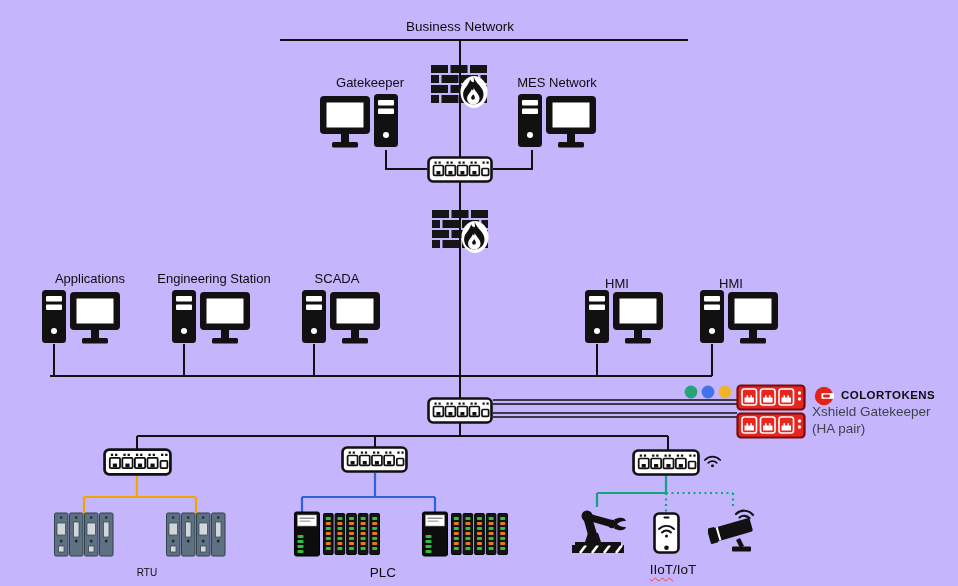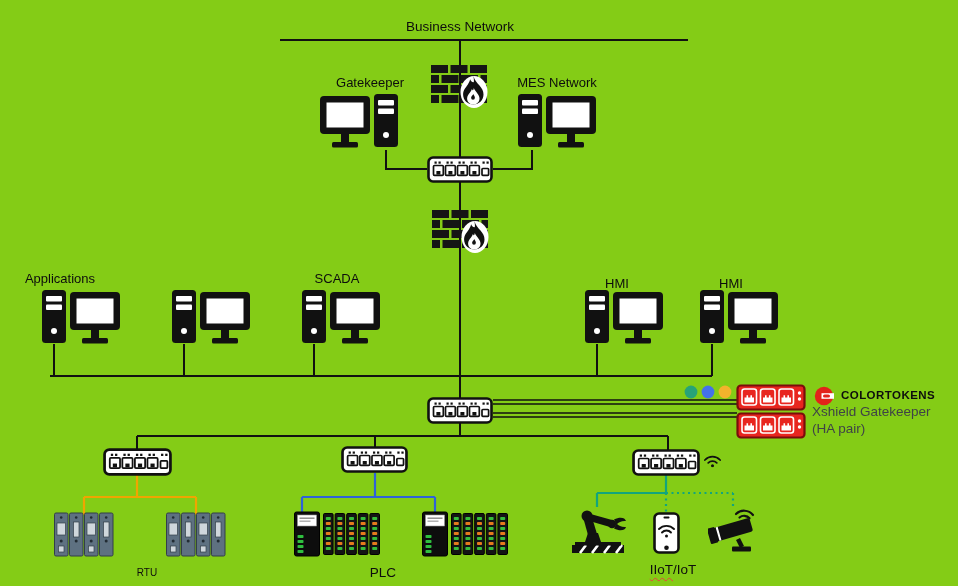--- a/index.html
+++ b/index.html
@@ -1,16 +1,16 @@
 <!DOCTYPE html>
 <html style="--rtu_line: #f0a500; --plc_line: #2e62d9; --iiot_line: #12a57c; --dot_green: #27a378; --dot_blue: #4472e8; --dot_yellow: #f2b32c; --gatekeeper_red: #e8261f; --gatekeeper_border: #7a0c0c; --brand_red: #e2231a; --line_black: #111111;"><head>
 <meta charset="utf-8">
 <style>
   html,body{margin:0;padding:0;background:#fff;}
-  #canvas{position:relative;width:958px;height:586px;background:#84cc16;overflow:hidden;
+  #canvas{position:relative;width:958px;height:586px;background:#c4b5fd;overflow:hidden;
           font-family:"Liberation Sans",sans-serif;color:#111;}
   .icon{position:absolute;}
   .icon svg{display:block;width:100%;height:100%;}
   .lines{position:absolute;left:0;top:0;}
   .lbl{position:absolute;font-size:13px;line-height:15px;text-align:center;white-space:nowrap;color:#0d0d0d;}
   .mirror{transform:scaleX(-1);}
   .brand-name{position:absolute;font-size:11.5px;font-weight:bold;letter-spacing:.45px;color:#0d0d0d;white-space:nowrap;}
   .product{position:absolute;font-size:13.5px;color:#3f4347;white-space:nowrap;text-align:right;}
   .wavy{text-decoration:underline;text-decoration-style:wavy;text-decoration-color:#e5443c;
         text-decoration-thickness:1px;text-underline-offset:3px;margin-top:7px;}
@@ -300,27 +300,28 @@
         <use href="#sym-switch"></use>
       </svg>
     </div>
 
   <div class="icon" style="left:432px;top:210px;width:58px;height:44px">
     <svg viewBox="0 0 58 44">
         <use href="#sym-firewall"></use>
       </svg>
     </div>
 
-  <div class="lbl" style="left:10px;top:271px;width:100px">Applications</div>
+  <div class="lbl" style="left:40px;top:271px;width:100px">Applications</div>
   <div class="icon" style="left:40px;top:288px;width:82px;height:62px">
     <svg viewBox="0 0 82 62">
         <use href="#sym-workstation"></use>
       </svg>
     </div>
 
+  <div class="lbl" style="left:134px;top:271px;width:160px">Engineering Station</div>
   <div class="icon" style="left:170px;top:288px;width:82px;height:62px">
     <svg viewBox="0 0 82 62">
         <use href="#sym-workstation"></use>
       </svg>
     </div>
 
   <div class="lbl" style="left:287px;top:271px;width:100px">SCADA</div>
   <div class="icon" style="left:300px;top:288px;width:82px;height:62px">
     <svg viewBox="0 0 82 62">
         <use href="#sym-workstation"></use>

